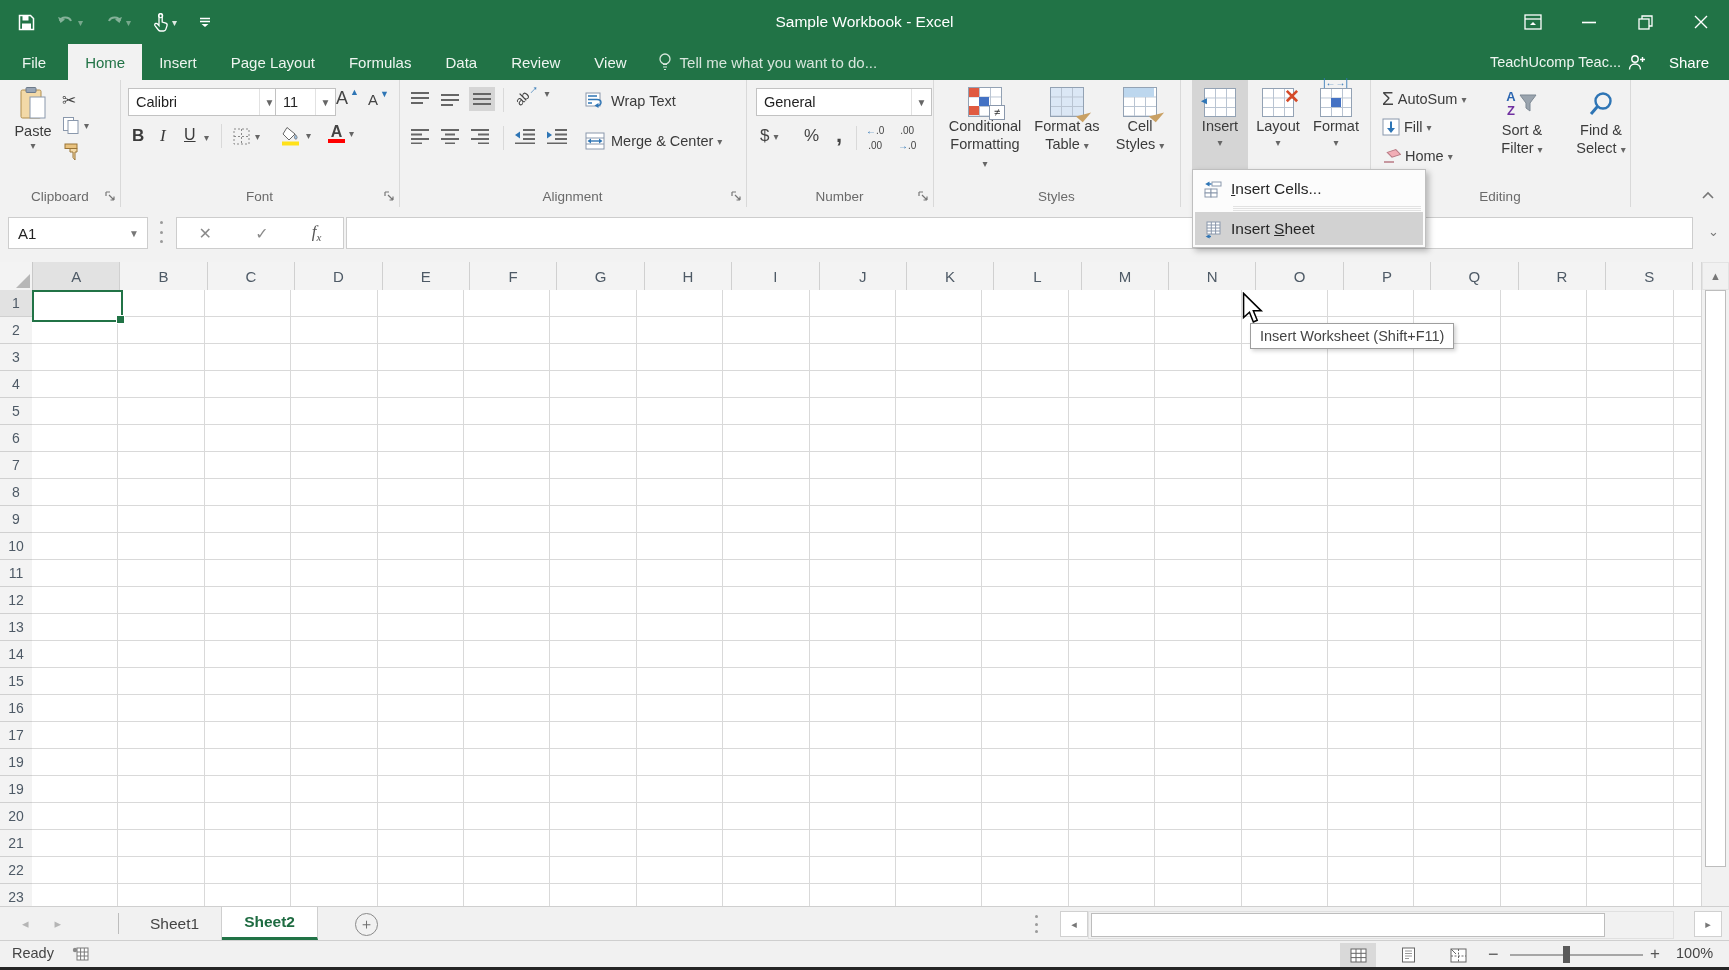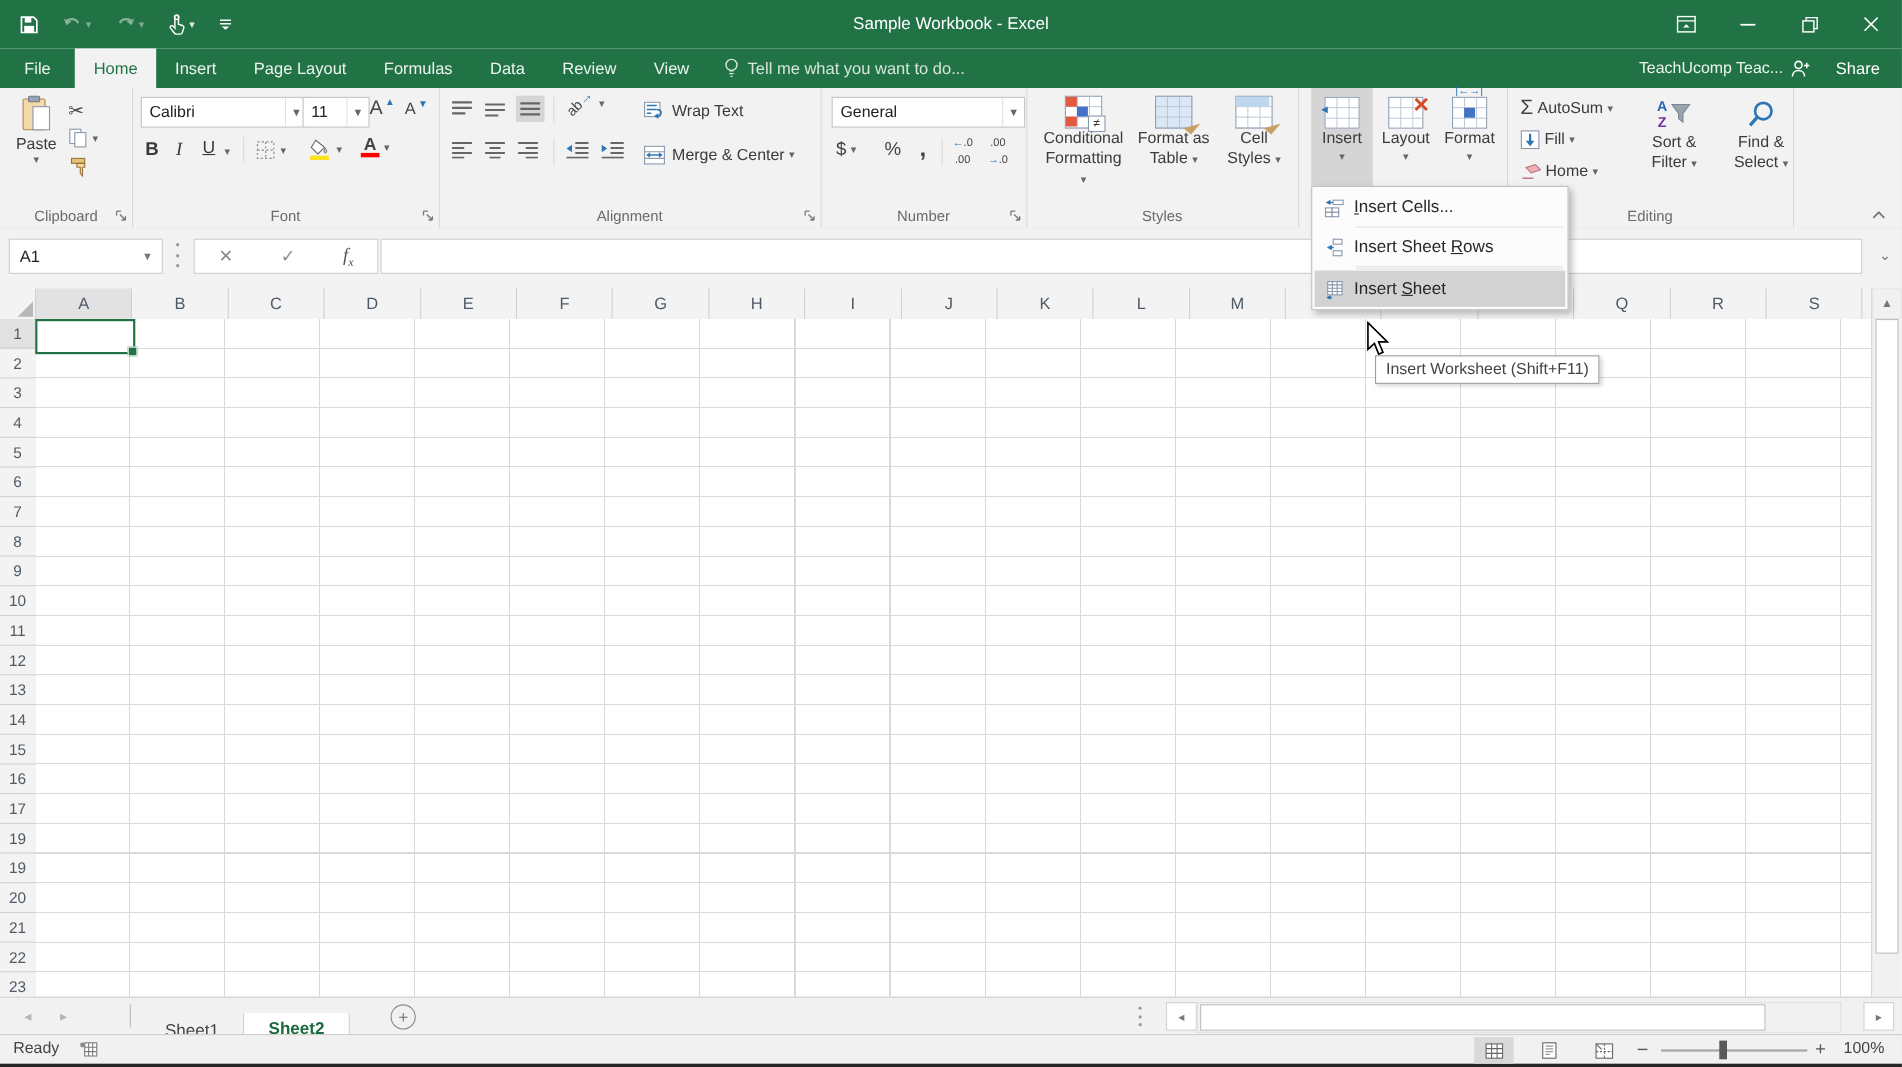--- a/index.html
+++ b/index.html
@@ -85,21 +85,21 @@
   .msep{height:1px;background:#e2e2e2;margin:1px 2px 1px 38px;}
   
   #tooltip{position:absolute;left:1250px;top:323px;z-index:60;background:#fff;border:1px solid #9e9e9e;
            box-shadow:2px 2px 4px rgba(0,0,0,.18);font-size:14.5px;color:#444;padding:4px 9px;white-space:nowrap;}
   
   #cursor{position:absolute;left:1239px;top:292px;z-index:70;}
   
   #sheetbar{position:absolute;left:0;right:0;top:906px;height:34px;background:#f1f1f1;border-top:1px solid #cfcfcf;}
   .navarrows{position:absolute;left:22px;top:0;height:33px;display:flex;align-items:center;gap:26px;color:#b5b5b5;font-size:13px;}
   .tabsep{position:absolute;left:118px;top:6px;height:21px;width:1px;background:#bdbdbd;}
-  #sheettabs{position:absolute;left:128px;top:14px;height:33px;display:flex;}
+  #sheettabs{position:absolute;left:128px;top:0;height:33px;display:flex;}
   .sheettab{padding:0 22px;display:flex;align-items:center;font-size:15.5px;color:#444;border-right:1px solid #cfcfcf;}
   .sheettab.active{background:#fff;color:#1e6b41;font-weight:bold;border-bottom:3px solid #217346;border-right:1px solid #cfcfcf;}
   #addsheet{position:absolute;left:355px;top:6px;width:21px;height:21px;border:1px solid #8a8a8a;border-radius:50%;
             display:flex;align-items:center;justify-content:center;color:#6f6f6f;font-size:15px;}
   .hdots{position:absolute;left:1035px;top:8px;height:18px;display:flex;flex-direction:column;justify-content:space-between;}
   .hdots i{width:3px;height:3px;border-radius:50%;background:#9a9a9a;}
   #hscroll-left{position:absolute;left:1060px;top:4px;}
   #hscroll-track{position:absolute;left:1088px;top:4px;width:584px;height:26px;background:#f1f1f1;border:1px solid #e0e0e0;}
   #hthumb{position:absolute;left:2px;top:1px;height:22px;width:512px;background:#fff;border:1px solid #bdbdbd;}
   #hscroll-right{position:absolute;left:1694px;top:4px;}
@@ -611,33 +611,20 @@
               <rect x="8" y="14" width="6" height="4"></rect>
               <rect x="9" y="3" width="9" height="4"></rect>
             </g>
             <path d="M8.5 5 H4" stroke="#2e75b5" stroke-width="1.4"></path>
             <path d="M6.5 2.6 L2.2 5 L6.5 7.4 Z" fill="#2e75b5"></path>
           </svg>
         </span>
         <span class="mlabel"><u>I</u>nsert Cells...</span>
       </div>
       <div class="msep"></div>
-      <div class="mitem">
-        <span class="micon">
-          <svg width="20" height="20" viewBox="0 0 20 20">
-            <g fill="#fff" stroke="#8a98ac">
-              <rect x="9" y="2.5" width="8" height="4.5"></rect>
-              <rect x="9" y="13" width="8" height="4.5"></rect>
-            </g>
-            <path d="M9.5 10 H5" stroke="#2e75b5" stroke-width="1.4"></path>
-            <path d="M7.8 7.4 L3.2 10 L7.8 12.6 Z" fill="#2e75b5"></path>
-          </svg>
-        </span>
-        <span class="mlabel">Insert Sheet <u>R</u>ows</span>
-      </div>
       <div class="msep"></div>
       <div class="msep"></div>
       <div class="mitem hl">
         <span class="micon">
           <svg width="20" height="20" viewBox="0 0 20 20">
             <rect x="4" y="3" width="13" height="12" fill="#fff" stroke="#8a98ac"></rect>
             <path d="M4 6 H17 M4 9 H17 M4 12 H17 M8.3 3 V15 M12.6 3 V15" stroke="#8a98ac"></path>
             <path d="M8 17.5 H4" stroke="#2e75b5" stroke-width="1.4"></path>
             <path d="M6.6 15.4 L2.6 17.5 L6.6 19.6 Z" fill="#2e75b5"></path>
           </svg>

